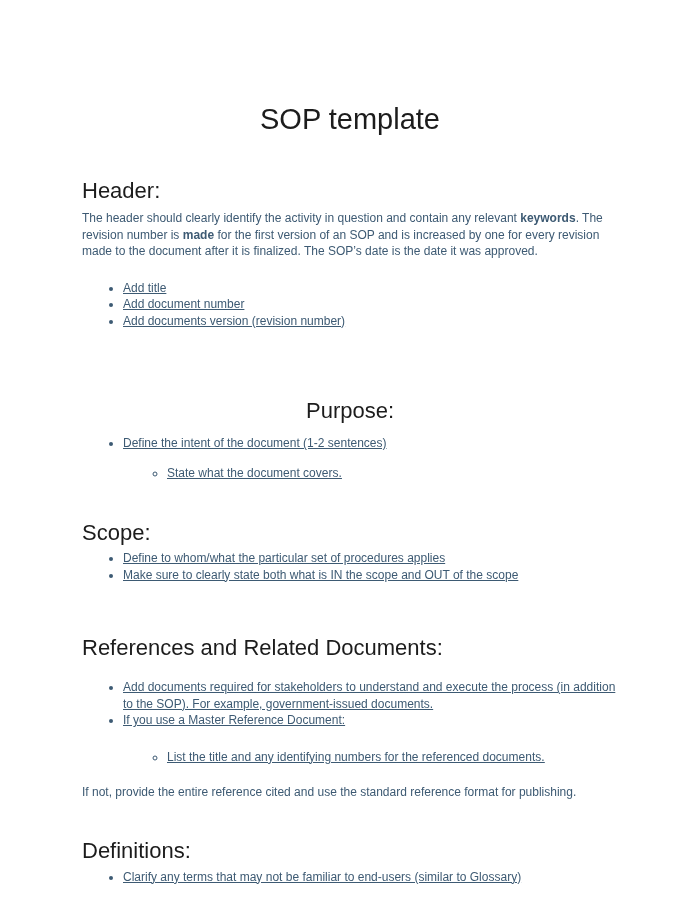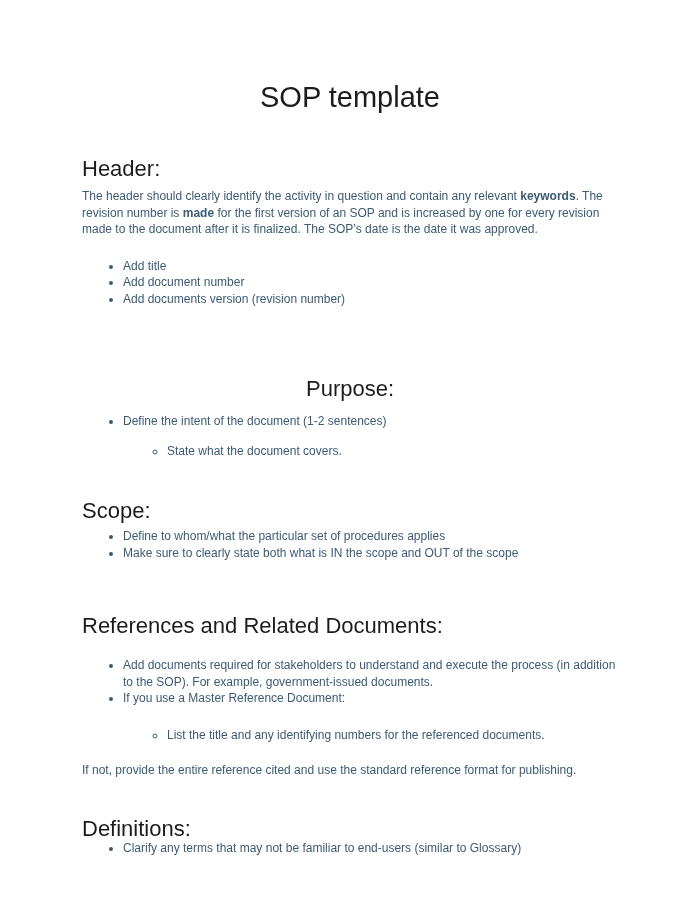--- a/index.html
+++ b/index.html
@@ -11,21 +11,21 @@
   body {
     width: 696px;
     height: 900px;
     background: #ffffff;
     font-family: "Liberation Sans", "DejaVu Sans", sans-serif;
     overflow: hidden;
   }
   .page {
     width: 696px;
     height: 872px;
-    padding: 80px 78px 0 82px;
+    padding: 102px 78px 0 82px;
   }
   .doc-title {
     margin: 0;
     font-size: 29px;
     font-weight: 400;
     line-height: 34px;
     text-align: center;
     color: var(--heading-color);
   }
   h2.sec-heading {
@@ -40,20 +40,21 @@
     font-size: 12px;
     line-height: 16.5px;
     color: var(--body-color);
   }
   p b { font-weight: 700; }
   ul {
     margin: 0;
     padding-left: 41px;
     list-style: disc;
     color: var(--body-color);
+    text-decoration: underline;
   }
   ul ul {
     list-style: circle;
     padding-left: 44px;
     margin-top: 0;
   }
   li {
     font-size: 12px;
     line-height: 16.5px;
     color: var(--body-color);
@@ -63,21 +64,21 @@
   .sec-header  p  { margin-top: 8px; }
   .sec-header  ul { margin-top: 20px; }
   .sec-purpose h2 { margin-top: 70px; text-align: center; }
   .sec-purpose ul { margin-top: 13px; }
   .sec-scope   h2 { margin-top: 40px; }
   .sec-scope   ul { margin-top: 6px; }
   .sec-references h2 { margin-top: 53px; }
   .sec-references ul { margin-top: 20px; }
   .sec-references p.note { margin-top: 19px; }
   .sec-definitions h2 { margin-top: 38px; }
-  .sec-definitions ul { }
+  .sec-definitions ul { margin-top: 7px; }
 </style>
 </head>
 <body style="background: rgb(255, 255, 255);">
 
 <div class="page">
 
   <h1 class="doc-title">SOP template</h1>
 
   <section class="sec-header">
     <h2 class="sec-heading">Header:</h2>

